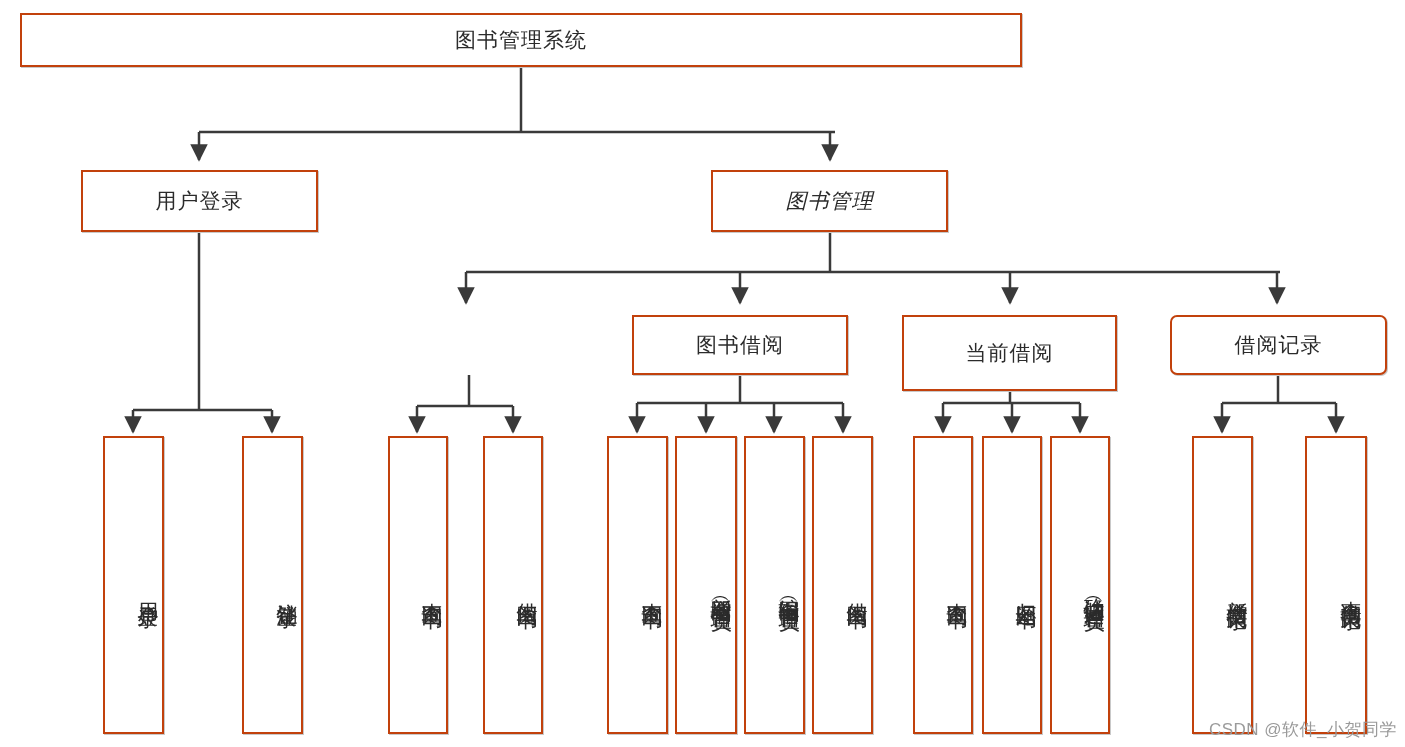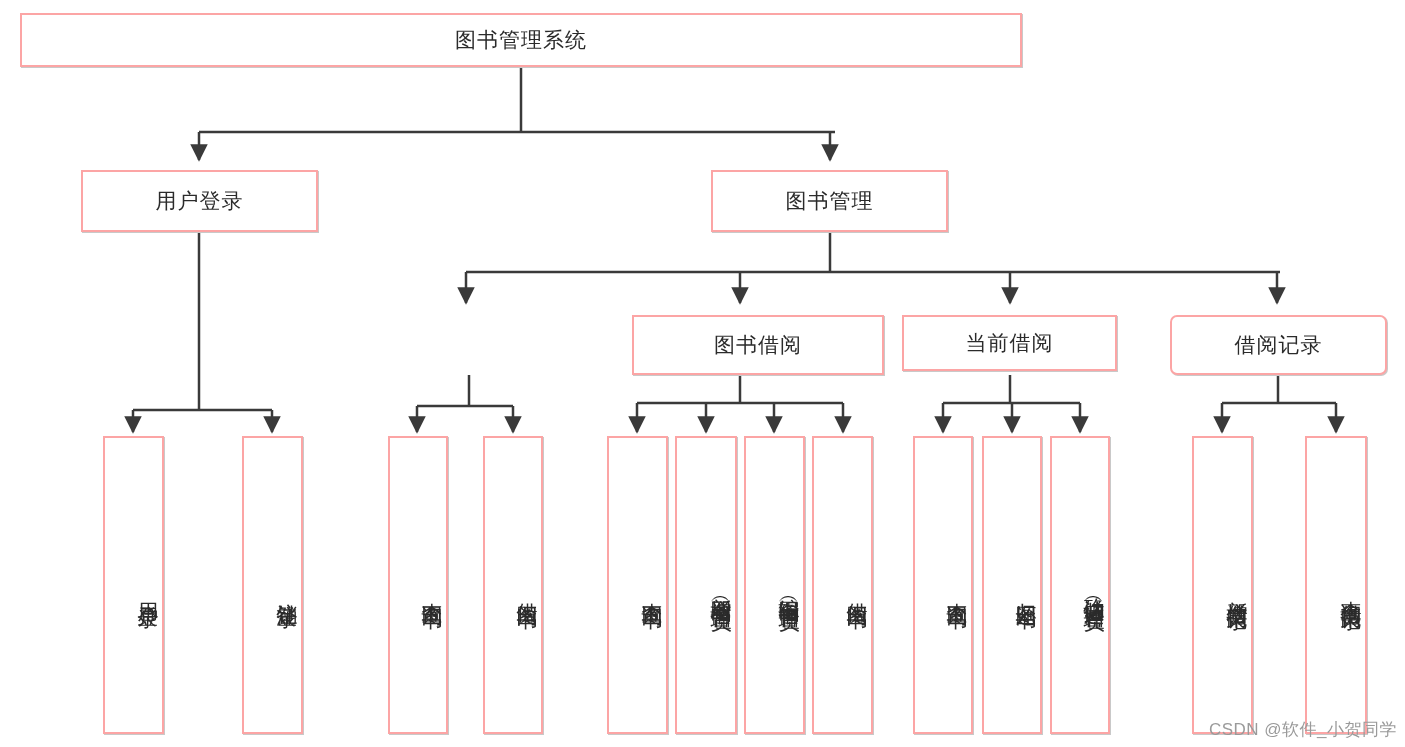--- a/index.html
+++ b/index.html
@@ -22,21 +22,21 @@
     left: 0;
     top: 0;
     width: 1405px;
     height: 747px;
     pointer-events: none;
   }
   .node {
     position: absolute;
     box-sizing: border-box;
     background: #ffffff;
-    border: 2px solid #fca5a5;
+    border: 2px solid #c2410c;
     box-shadow: 1px 1px 0 0 #c9c9c9;
     display: flex;
     align-items: center;
     justify-content: center;
     color: #2b2b2b;
   }
   .node.horiz {
     font-size: 21px;
     letter-spacing: 1px;
     line-height: 1.2;
@@ -121,28 +121,28 @@
     </g>
   </svg>
 
   <div class="node horiz" style="left:20px; top:13px; width:1002px; height:54px;">
     <span class="txt">图书管理系统</span>
   </div>
 
   <div class="node horiz" style="left:81px; top:170px; width:237px; height:62px;">
     <span class="txt">用户登录</span>
   </div>
-  <div class="node horiz" style="left:711px; top:170px; width:237px; height:62px;">
+  <div class="node horiz" style="left:711px; top:170px; width:237px; height:62px;font-style:italic;">
     <span class="txt">图书管理</span>
   </div>
 
-  <div class="node horiz" style="left:632px; top:315px; width:252px; height:60px;">
+  <div class="node horiz" style="left:632px; top:315px; width:216px; height:60px;">
     <span class="txt">图书借阅</span>
   </div>
-  <div class="node horiz" style="left:902px; top:315px; width:215px; height:56px;">
+  <div class="node horiz" style="left:902px; top:315px; width:215px; height:76px;">
     <span class="txt">当前借阅</span>
   </div>
   <div class="node horiz" style="left:1170px; top:315px; width:217px; height:60px;border-radius:7px;">
     <span class="txt">借阅记录</span>
   </div>
 
   <div class="node vert" style="left:103px; top:436px; width:61px; height:298px;">
     <span class="txt">用户登录</span>
   </div>
   <div class="node vert" style="left:242px; top:436px; width:61px; height:298px;">

